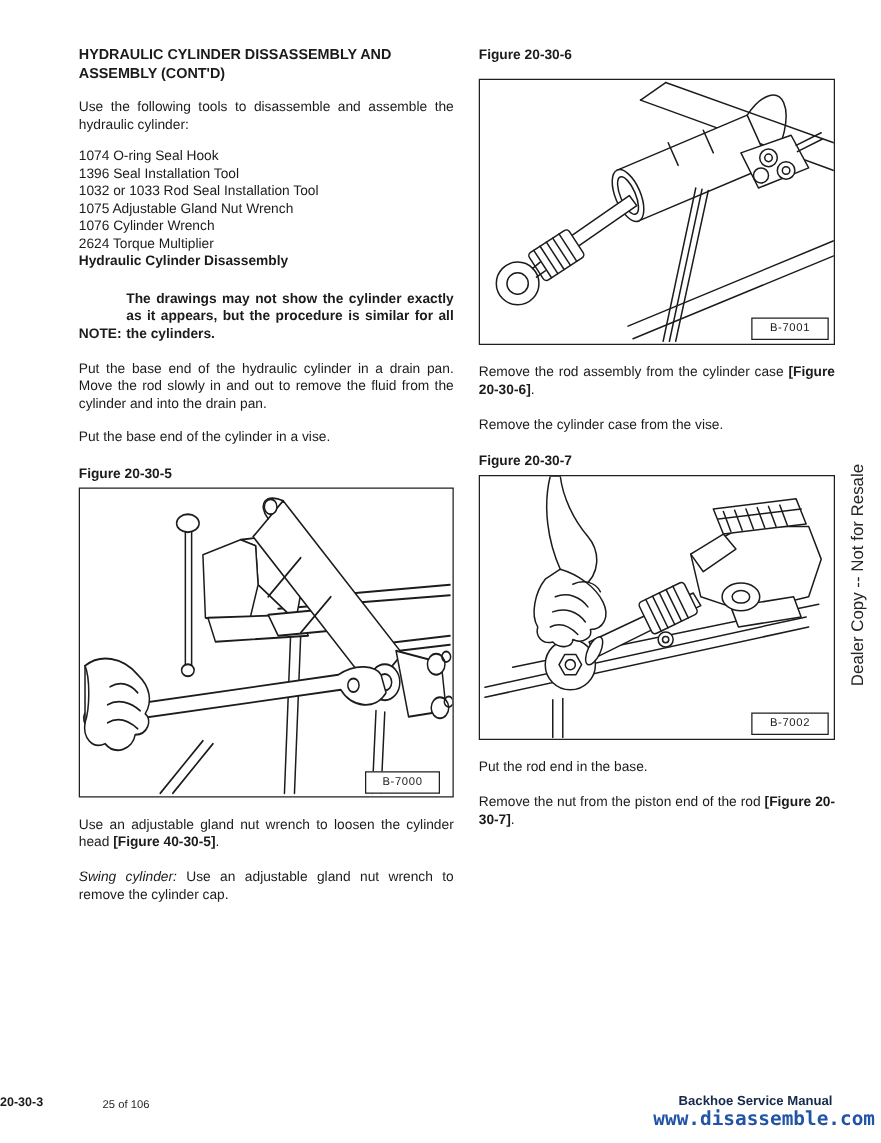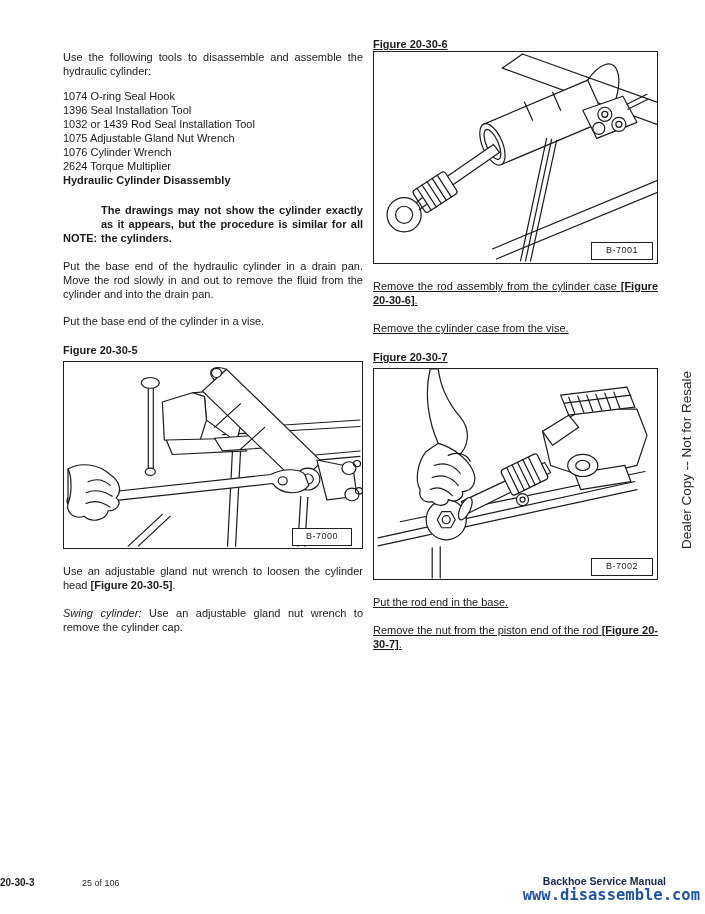--- a/index.html
+++ b/index.html
@@ -2,21 +2,21 @@
 <html><head>
 <meta charset="utf-8">
 <style>
   html,body { margin:0; padding:0; }
   body {
     width:705px; height:914px; background:#ffffff; position:relative;
     font-family:"Liberation Sans", sans-serif; color:#1b1b1b; overflow:hidden;
   }
   .col { position:absolute; top:37px; }
   .col-left  { left:63px;  width:300px; }
-  .col-right { left:373px; width:285px;text-decoration:underline; }
+  .col-right { left:383px; width:285px; }
   p { margin:0; font-size:11px; line-height:14px; text-align:justify; }
   .single { text-align:left; }
   .heading { font-weight:bold; font-size:11.5px; line-height:14.5px; text-align:left; }
   .subheading { font-weight:bold; font-size:11px; line-height:14px; text-align:left; }
   .tools div { font-size:11px; line-height:14px; }
   .note { display:flex; font-weight:bold;align-items:flex-end; }
   .note-label { width:38px; flex:none; font-size:11px; line-height:14px; }
   .note-text { font-size:11px; line-height:14px; text-align:justify; }
   .figure-label { font-weight:bold; font-size:11px; line-height:14px; }
   .figure-box { border:1.5px solid #1f1f1f; position:relative; background:#fff; box-sizing:border-box; }
@@ -39,46 +39,47 @@
   .ft-link   {
     position:absolute; right:5px; top:886px; font-family:"DejaVu Sans Mono", monospace;
     font-weight:bold; font-size:15.5px; text-decoration:none;
   }
   b { font-weight:bold; } i { font-style:italic; }
 </style>
 </head>
 <body>
 
 <div class="col col-left">
+  <div class="heading">HYDRAULIC CYLINDER DISSASSEMBLY AND ASSEMBLY (CONT'D)</div>
 
   <p style="margin-top:13px">Use the following tools to disassemble and assemble the hydraulic cylinder:</p>
 
   <div class="tools" style="margin-top:11px">
     <div>1074 O-ring Seal Hook</div>
     <div>1396 Seal Installation Tool</div>
-    <div>1032 or 1439 Rod Seal Installation Tool</div>
+    <div>1032 or 1033 Rod Seal Installation Tool</div>
     <div>1075 Adjustable Gland Nut Wrench</div>
     <div>1076 Cylinder Wrench</div>
     <div>2624 Torque Multiplier</div>
   </div>
 
   <div class="subheading" style="">Hydraulic Cylinder Disassembly</div>
 
   <div class="note" style="margin-top:16px">
     <div class="note-label">NOTE:</div>
     <div class="note-text">The drawings may not show the cylinder exactly as it appears, but the procedure is similar for all the cylinders.</div>
   </div>
 
   <p style="margin-top:14px">Put the base end of the hydraulic cylinder in a drain pan. Move the rod slowly in and out to remove the fluid from the cylinder and into the drain pan.</p>
 
   <p class="single" style="margin-top:13px">Put the base end of the cylinder in a vise.</p>
 
   <div class="figure-label" style="margin-top:15px">Figure 20-30-5</div>
 
-  <div class="figure-box" style="margin-top:4px; width:300px; height:188px;">
+  <div class="figure-box" style="margin-top:4px; width:300px; height:248px;">
     <svg viewBox="0 0 297 205" preserveAspectRatio="none">
 
       <path d="M158,74 L295,64"></path>
         <path d="M158,80 L295,71"></path>
       <path d="M214,106 L295,98"></path>
         <path d="M214,112 L295,104"></path>
 
       <path d="M168,96 L163,203"></path>
         <path d="M176,97 L171,203"></path>
       <path d="M236,148 L233,203"></path>
@@ -116,29 +117,29 @@
 
       <path class="w" d="M4,118 C16,110 34,112 46,124 C56,132 58,142 52,150 C58,154 54,164 44,164 C42,174 28,178 20,170 C10,174 2,166 4,156 Z"></path>
       <path d="M24,132 C32,128 40,130 46,136"></path>
       <path d="M22,144 C30,140 40,142 48,148"></path>
       <path d="M22,156 C30,152 38,154 46,160"></path>
       <path d="M4,118 C8,126 8,146 4,156"></path>
     </svg>
     <div class="fig-tag" style="right:10px;bottom:2px;width:58px;">B-7000</div>
   </div>
 
-  <p style="margin-top:15px"><span>Use an adjustable gland nut wrench to loosen the cylinder head </span><b>[Figure 20-30-5]</b><span>.</span></p>
+  <p style="margin-top:15px"><span>Use an adjustable gland nut wrench to loosen the cylinder head </span><b>[Figure 40-30-5]</b><span>.</span></p>
 
   <p style="margin-top:14px"><i>Swing cylinder:</i><span> Use an adjustable gland nut wrench to remove the cylinder cap.</span></p>
 </div>
 
 <div class="col col-right">
   <div class="figure-label">Figure 20-30-6</div>
 
-  <div class="figure-box" style="margin-top:0; width:285px; height:213px;">
+  <div class="figure-box" style="margin-top:12px; width:285px; height:213px;">
     <svg viewBox="0 0 282 210" preserveAspectRatio="none">
 
       <path d="M148,2 L282,50"></path>
         <path d="M128,16 L282,72"></path>
         <path d="M148,2 L128,16"></path>
 
       <path class="w" d="M109,72 L213,28 L231,68 L127,112 Z"></path>
       <ellipse class="w" cx="118" cy="92" rx="10" ry="22" transform="rotate(-23 118 92)"></ellipse>
       <ellipse cx="118" cy="92" rx="6" ry="16" transform="rotate(-23 118 92)"></ellipse>
       <path d="M213,28 a10,22 23 0 1 18,40"></path>

